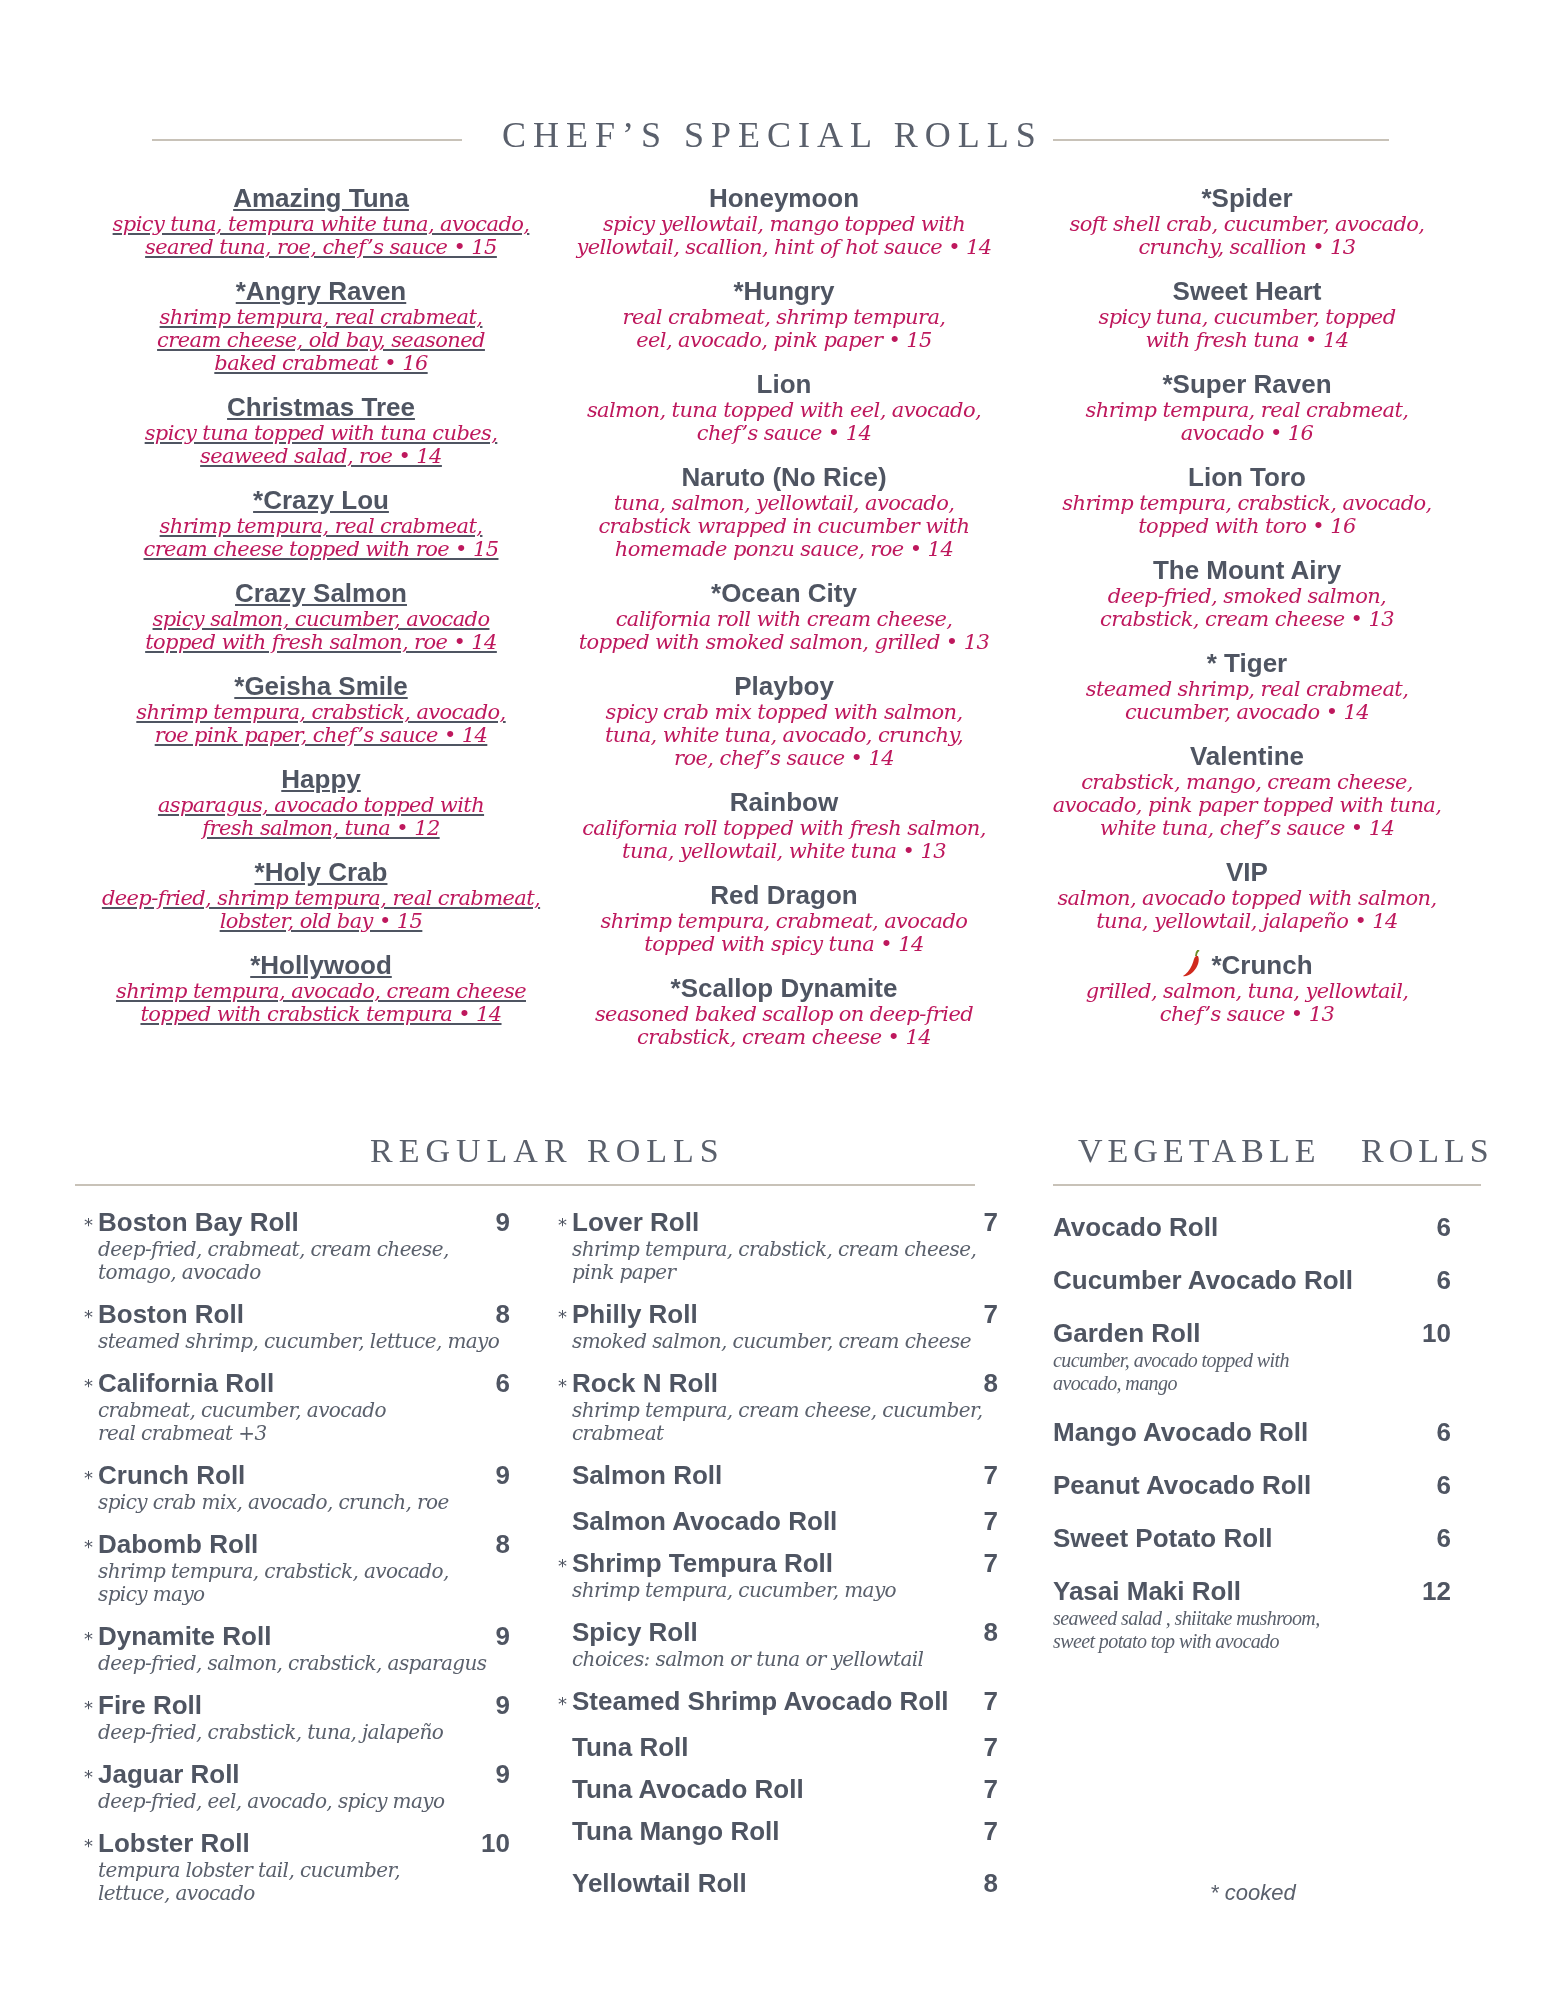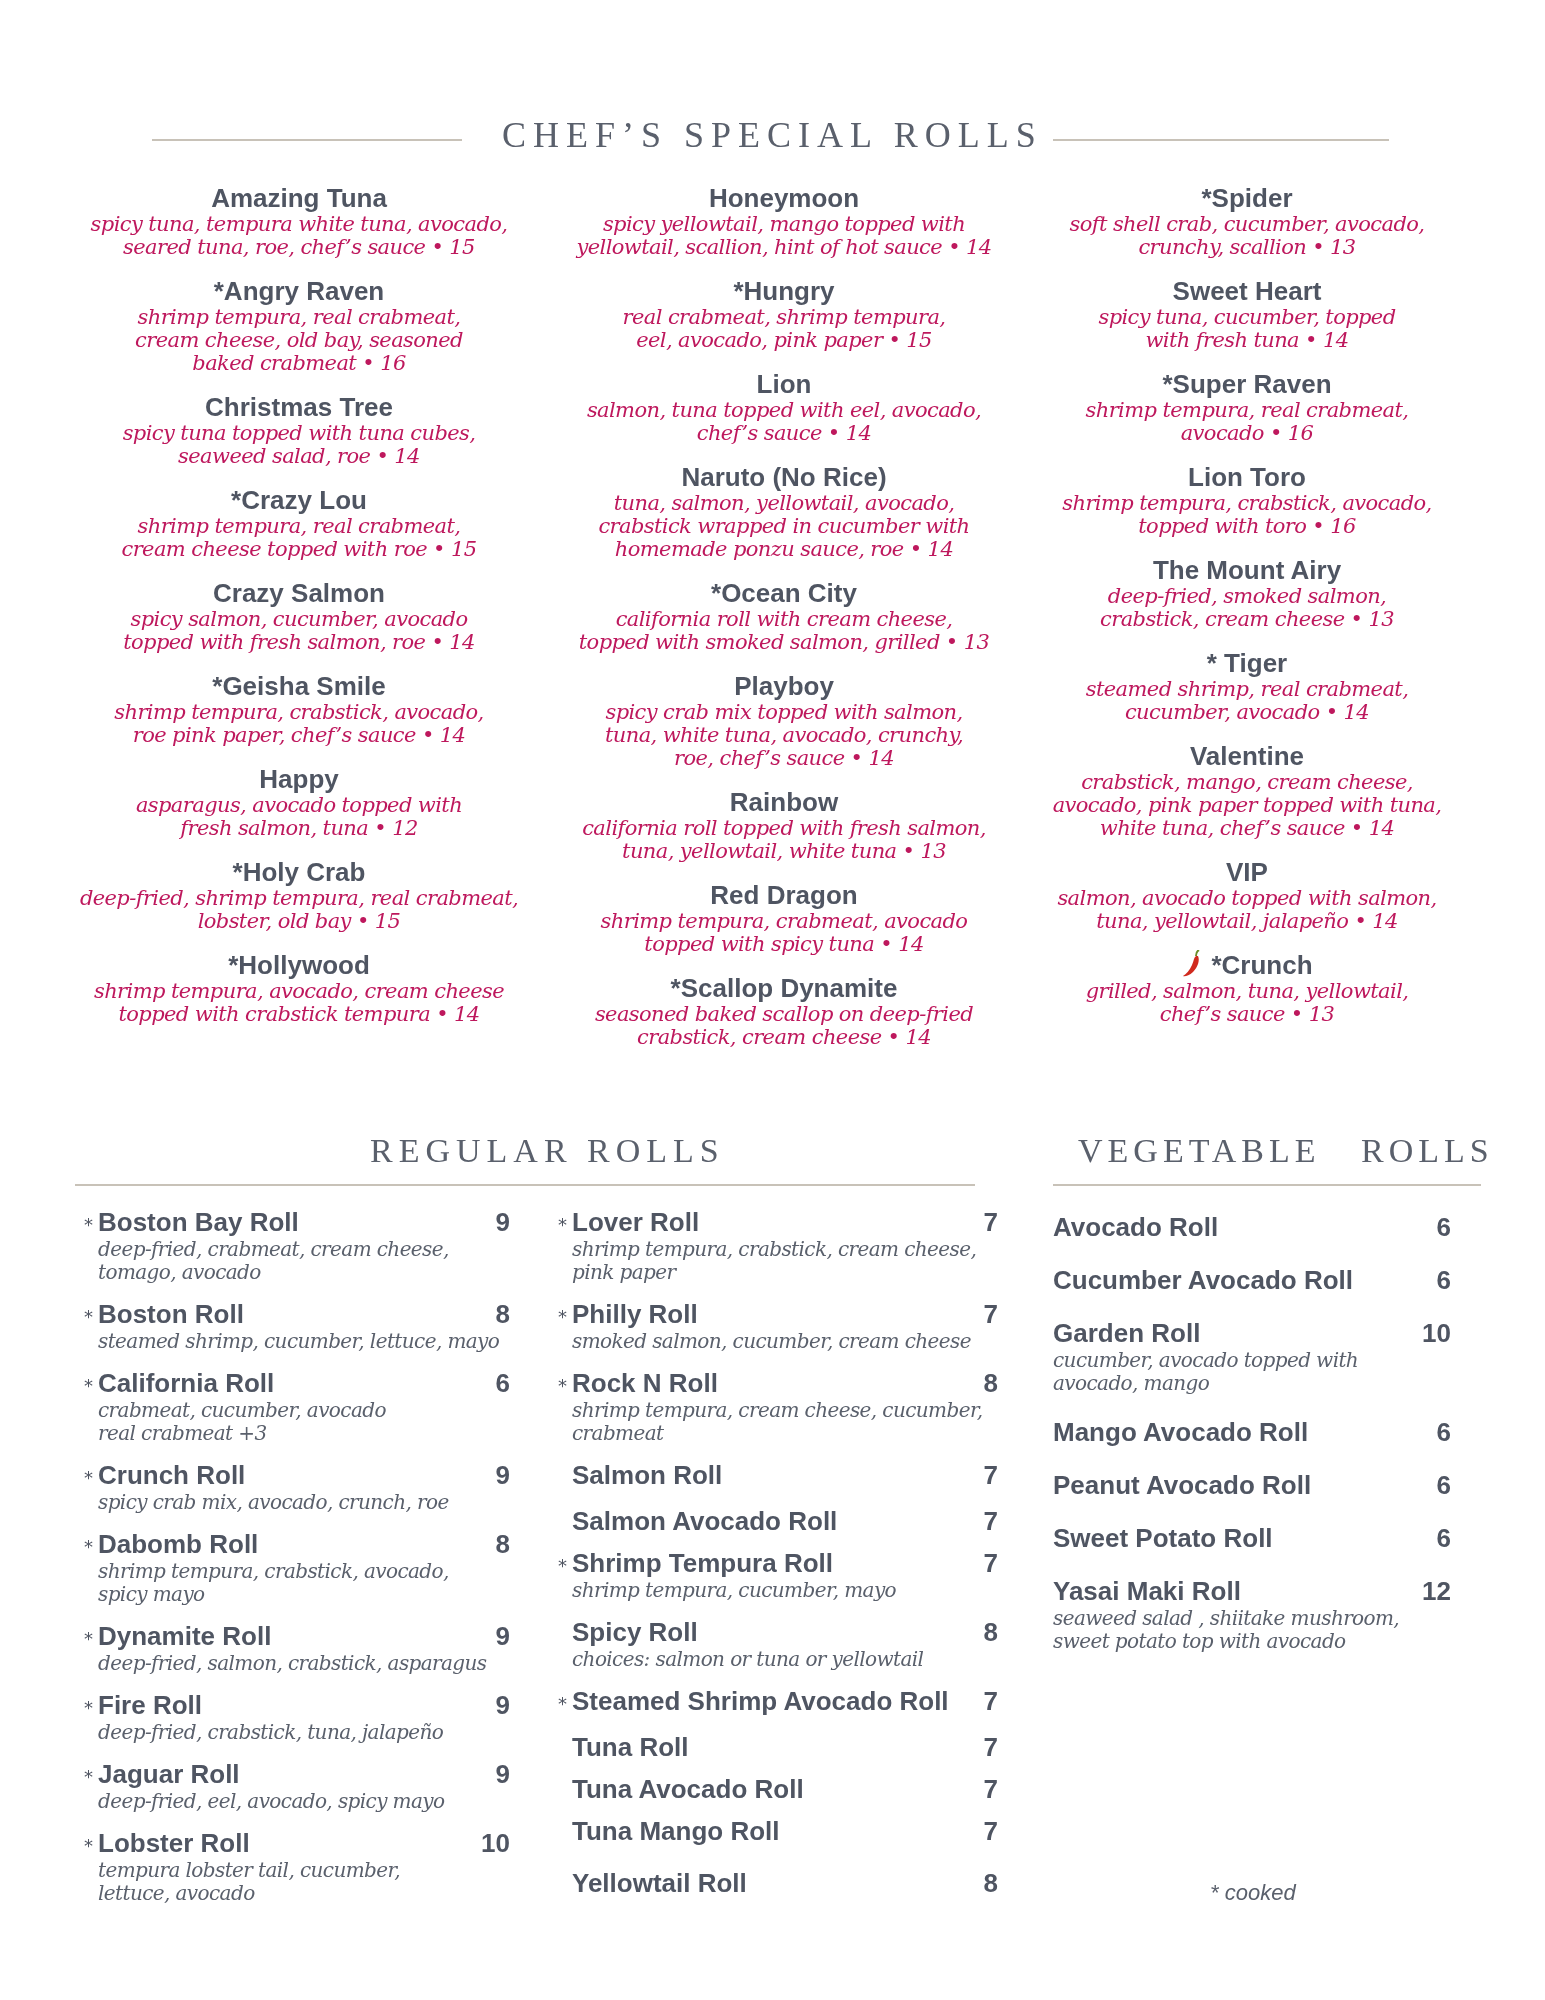--- a/index.html
+++ b/index.html
@@ -61,36 +61,36 @@
   .list-desc {
     font-family: "DejaVu Serif", serif;
     font-style: italic;
     font-size: 20px;
     line-height: 23px;
     color: #5a606c;
     letter-spacing: -0.6px;
     white-space: pre-line;
     padding-left: 14px;
   }
-  .veg .list-desc { padding-left: 0; }
+  .veg .list-desc { padding-left: 0; font-family: Liberation Serif, serif; }
 
   .footnote {
     position: absolute; left: 1210px; top: 1880px;
     font-family: "Liberation Sans", sans-serif; font-style: italic;
     font-size: 22px; color: #5a606c; text-align: center;
   }
 </style>
 </head>
 <body>
 
 <div class="rule" style="left:152px; top:139px; width:310px;"></div>
 <h1 class="section-title" style="left:502px; top:114px; font-size:36px; letter-spacing:7px;">CHEF’S SPECIAL ROLLS</h1>
 <div class="rule" style="left:1053px; top:139px; width:336px;"></div>
 
-<div class="special-col" style="left:74px;">
+<div class="special-col" style="left:96px;text-decoration:underline;">
     <div class="special-item">
       <div class="special-name"><span>Amazing Tuna</span></div>
       <div class="special-desc">spicy tuna, tempura white tuna, avocado,
 seared tuna, roe, chef’s sauce • 15</div>
     </div>
     <div class="special-item">
       <div class="special-name"><span>*Angry Raven</span></div>
       <div class="special-desc">shrimp tempura, real crabmeat,
 cream cheese, old bay, seasoned
 baked crabmeat • 16</div>

